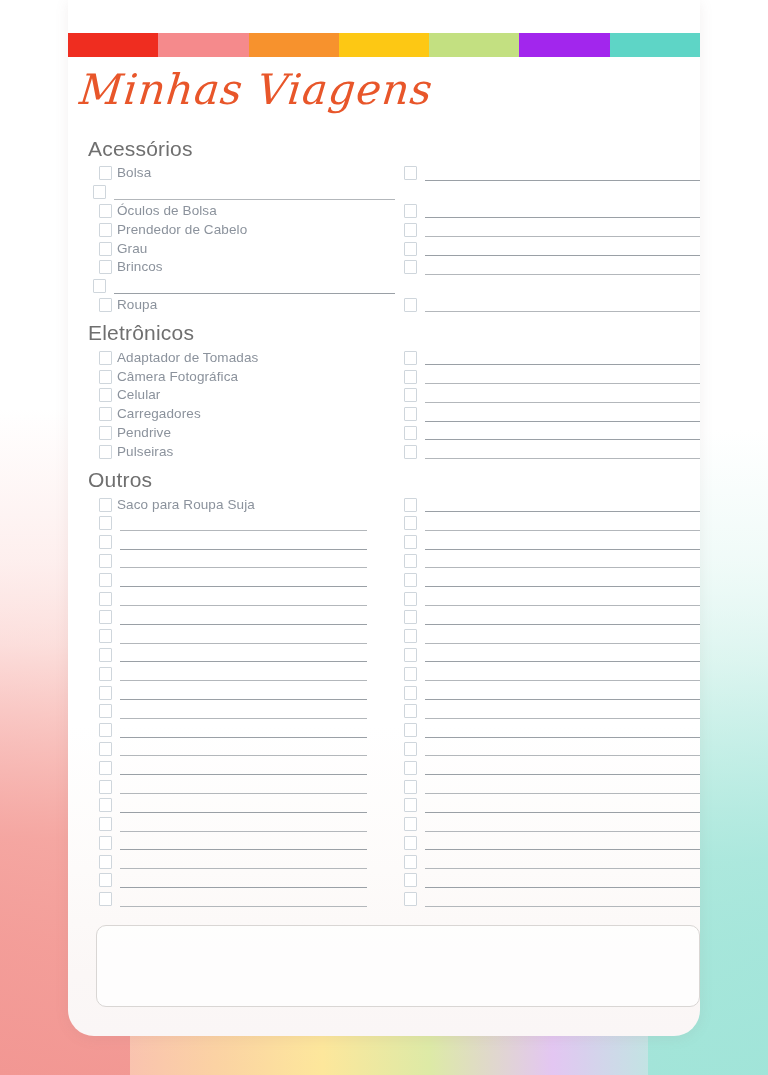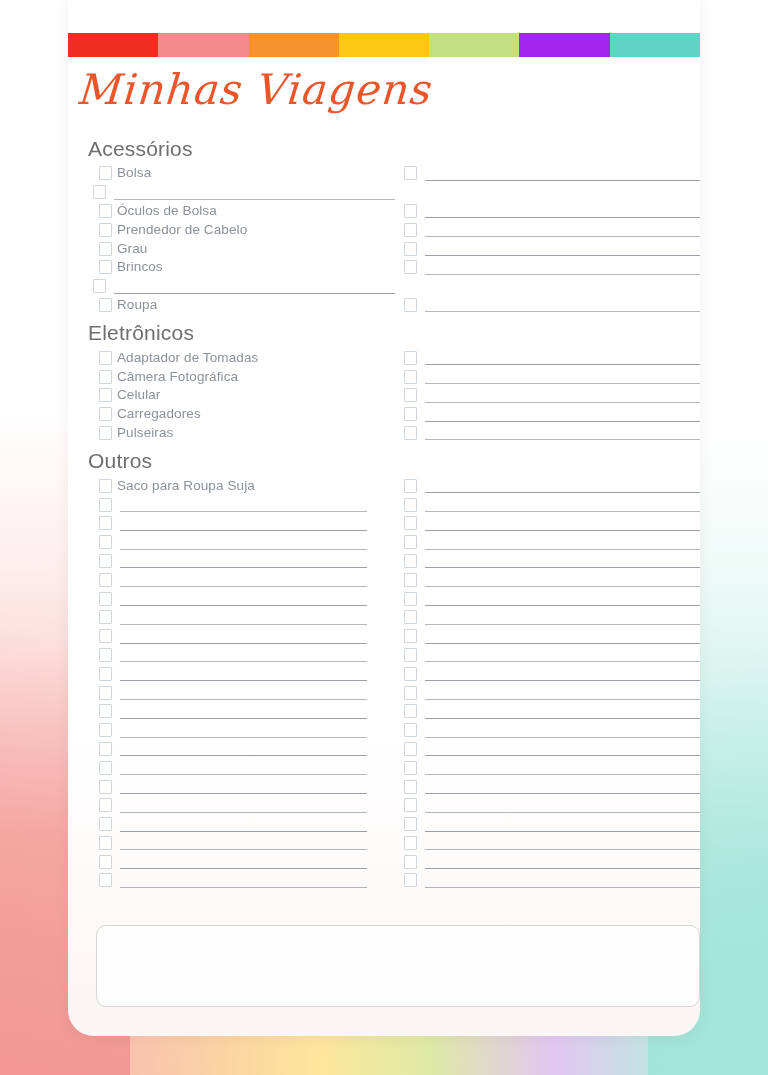--- a/index.html
+++ b/index.html
@@ -290,20 +290,30 @@
             <span class="lbl">Carregadores</span>
           </div>
           <div class="col right">
             <span class="cb"></span>
             <span class="wline"></span>
           </div>
         </div>
         <div class="row">
           <div class="col left">
             <span class="cb"></span>
+            <span class="lbl">Pendrive</span>
+          </div>
+          <div class="col right">
+            <span class="cb"></span>
+            <span class="wline"></span>
+          </div>
+        </div>
+        <div class="row">
+          <div class="col left">
+            <span class="cb"></span>
             <span class="lbl">Pulseiras</span>
           </div>
           <div class="col right">
             <span class="cb"></span>
             <span class="wline faint"></span>
           </div>
         </div>
       </div>
     </div>
     <div class="section">

